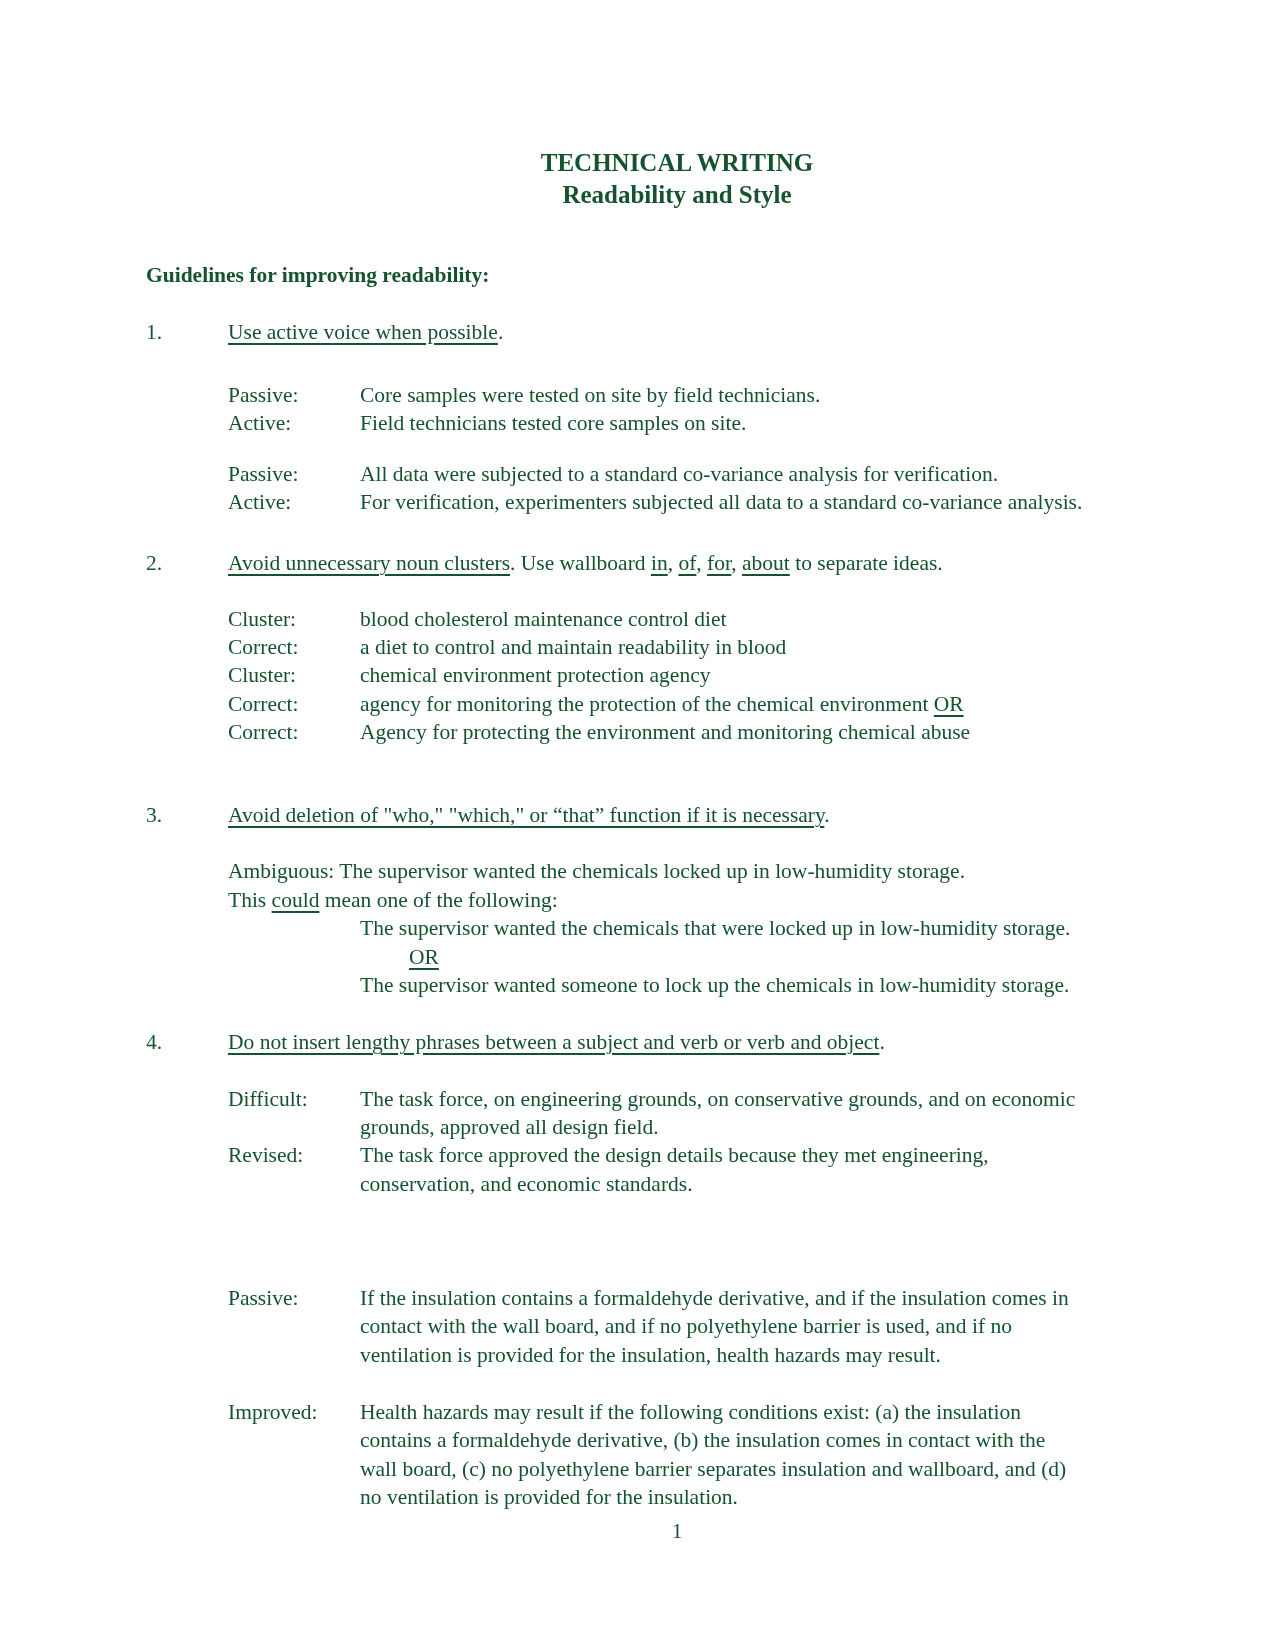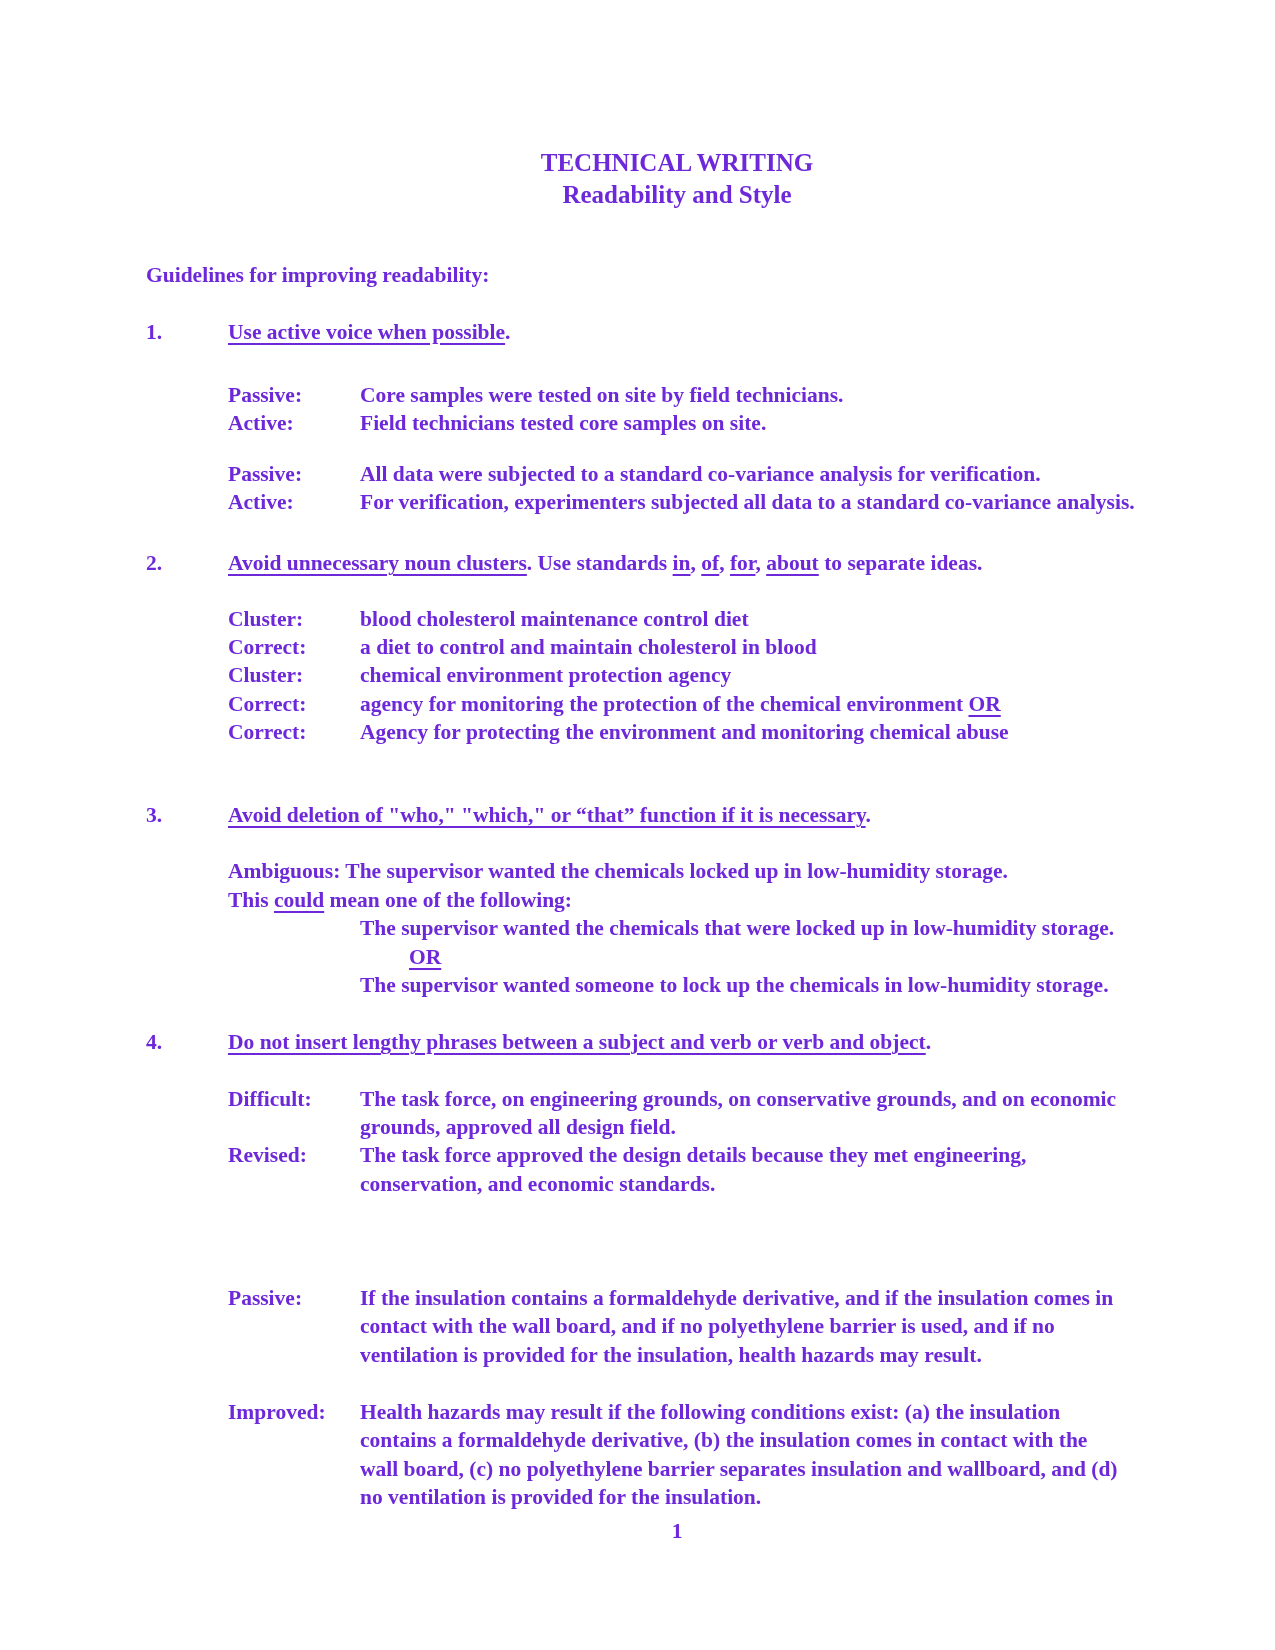--- a/index.html
+++ b/index.html
@@ -2,30 +2,29 @@
 <html><head>
 <meta charset="utf-8">
 <style>
   html,body{margin:0;padding:0;background:#ffffff;}
   .page{
     position:relative;
     width:1275px;height:1650px;
     background:#ffffff;
     font-family:"Liberation Serif","DejaVu Serif",serif;
     font-size:21.5px;
-    color:#6d28d9;
+    color:#14532d;
     overflow:hidden;
   }
   .ln{
     position:absolute;
     left:146px;
     width:1062px;
     line-height:28px;
     white-space:nowrap;
-    font-weight:bold;
   }
   .center{text-align:center;}
   .title{font-size:25px;font-weight:bold;line-height:32px;}
   .bold{font-weight:bold;}
   .u, .u span{
     text-decoration:underline;
     text-decoration-thickness:2.2px;
     text-underline-offset:3.5px;
   }
   .num{display:inline-block;width:82px;}
@@ -55,27 +54,27 @@
     <span class="lab">Active:</span><span><span>Field technicians tested core samples on site.</span></span>
   </div>
   <div class="ln labrow" style="top:460px">
     <span class="lab">Passive:</span><span><span>All data were subjected to a standard co-variance analysis for verification.</span></span>
   </div>
   <div class="ln labrow" style="top:488px">
     <span class="lab">Active:</span><span><span>For verification, experimenters subjected all data to a standard co-variance analysis.</span></span>
   </div>
 
   <div class="ln" style="top:549px">
-    <span class="num">2.</span><span><span class="u">Avoid unnecessary noun clusters</span><span>. Use standards </span><span class="u">in</span><span>, </span><span class="u">of</span><span>, </span><span class="u">for</span><span>, </span><span class="u">about</span><span> to separate ideas.</span></span>
+    <span class="num">2.</span><span><span class="u">Avoid unnecessary noun clusters</span><span>. Use wallboard </span><span class="u">in</span><span>, </span><span class="u">of</span><span>, </span><span class="u">for</span><span>, </span><span class="u">about</span><span> to separate ideas.</span></span>
   </div>
   <div class="ln labrow" style="top:605px">
     <span class="lab">Cluster:</span><span><span>blood cholesterol maintenance control diet</span></span>
   </div>
   <div class="ln labrow" style="top:633px">
-    <span class="lab">Correct:</span><span><span>a diet to control and maintain cholesterol in blood</span></span>
+    <span class="lab">Correct:</span><span><span>a diet to control and maintain readability in blood</span></span>
   </div>
   <div class="ln labrow" style="top:661px">
     <span class="lab">Cluster:</span><span><span>chemical environment protection agency</span></span>
   </div>
   <div class="ln labrow" style="top:690px">
     <span class="lab">Correct:</span><span><span>agency for monitoring the protection of the chemical environment </span><span class="u">OR</span></span>
   </div>
   <div class="ln labrow" style="top:718px">
     <span class="lab">Correct:</span><span><span>Agency for protecting the environment and monitoring chemical abuse</span></span>
   </div>

